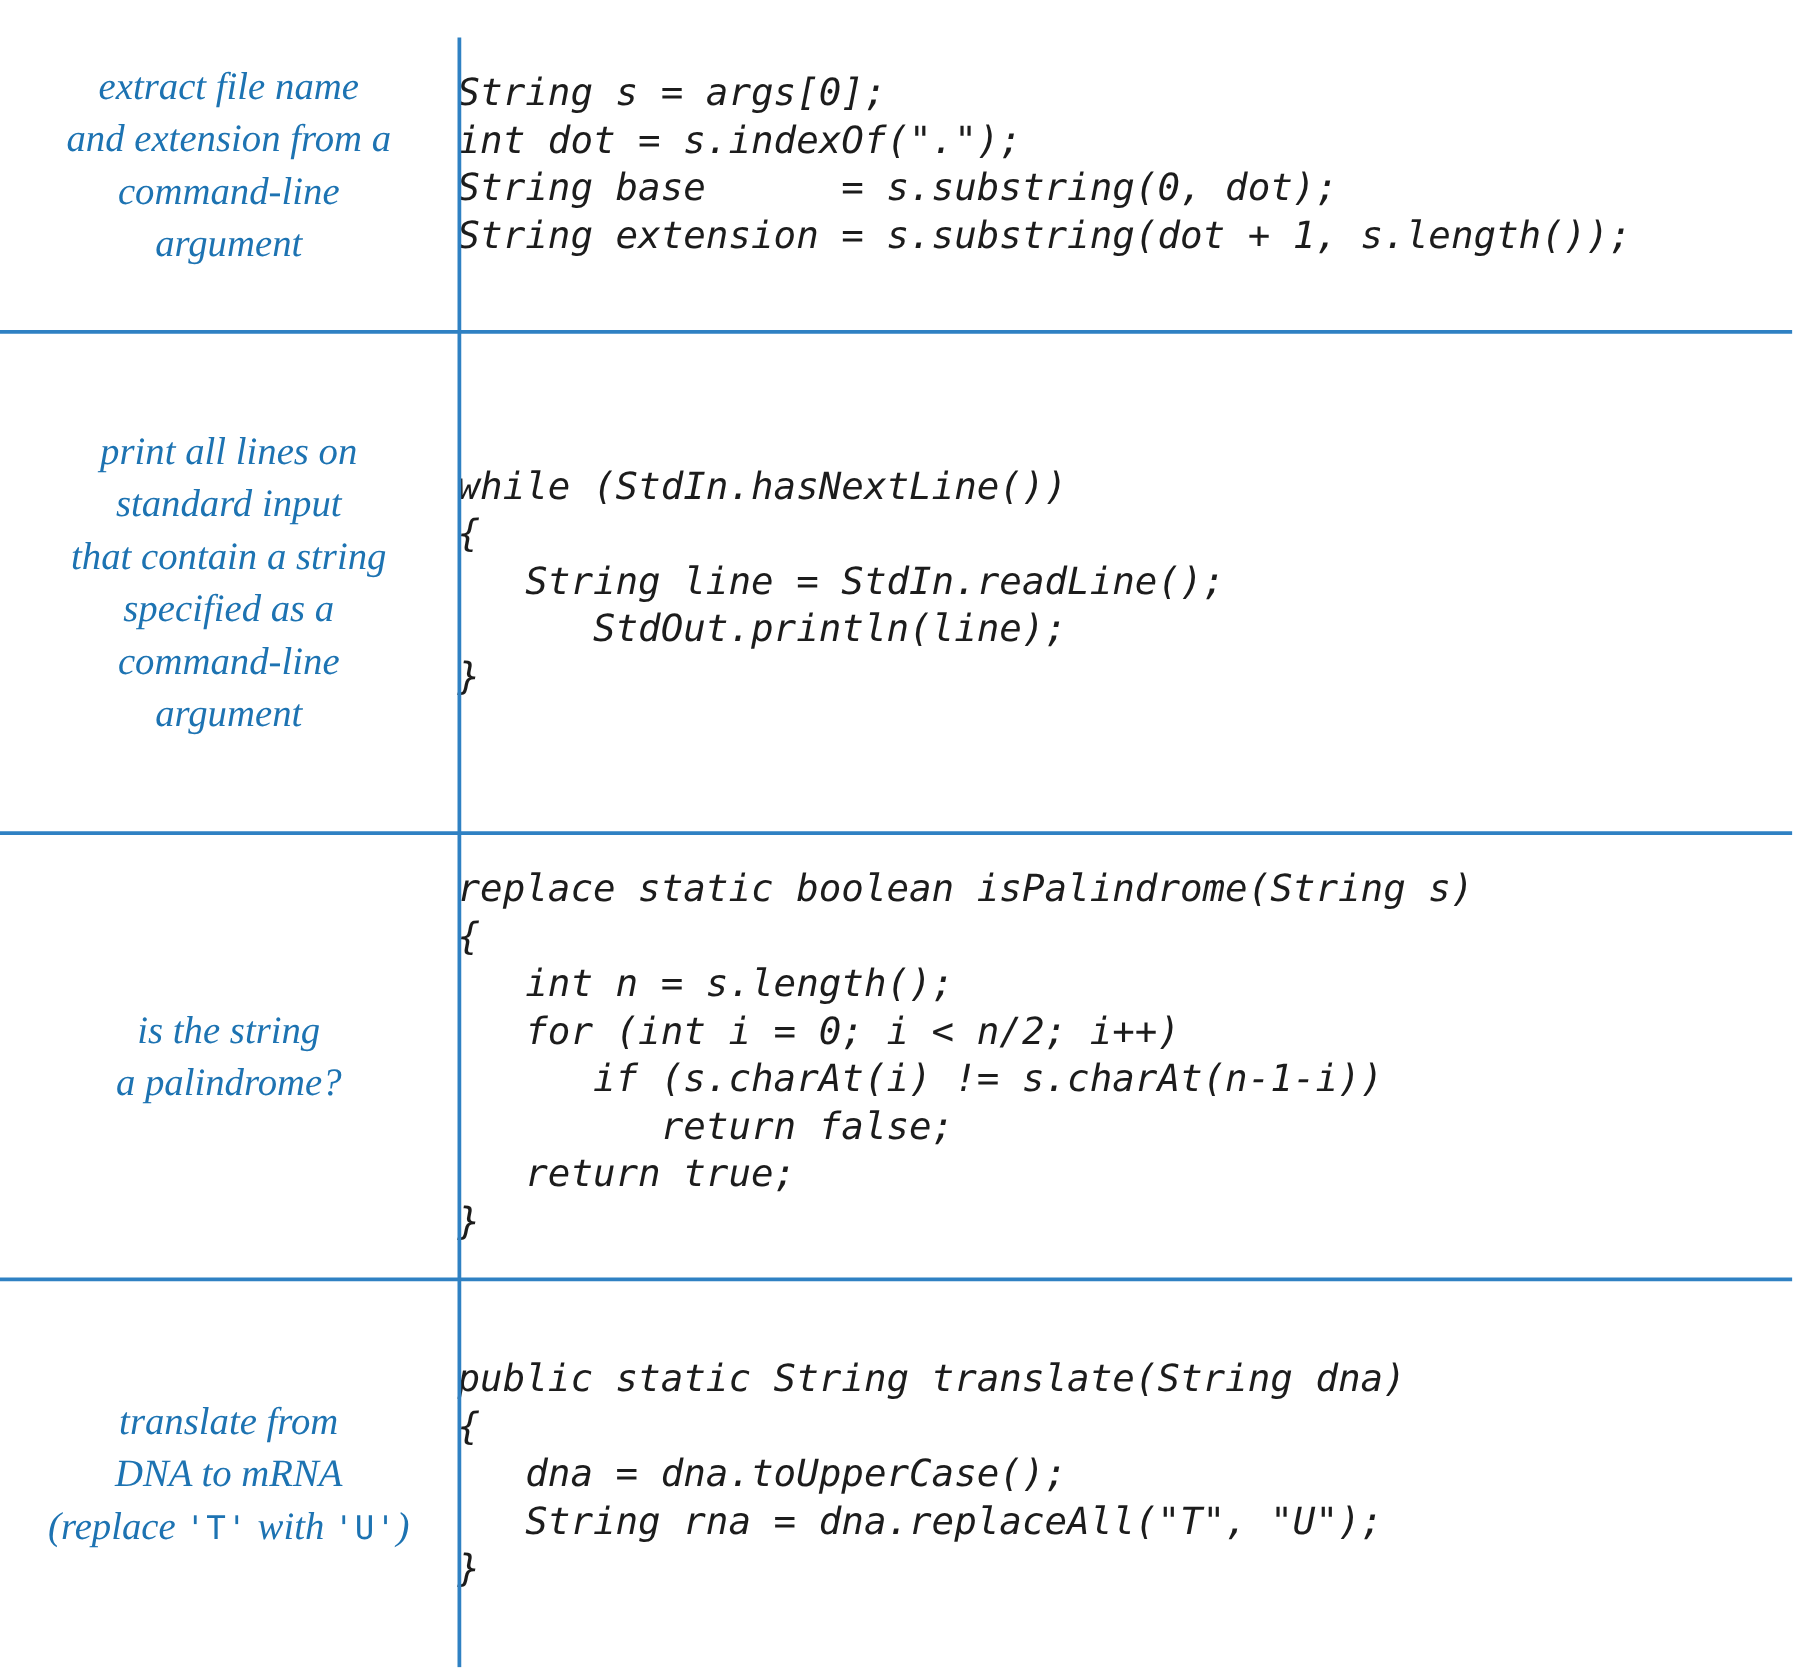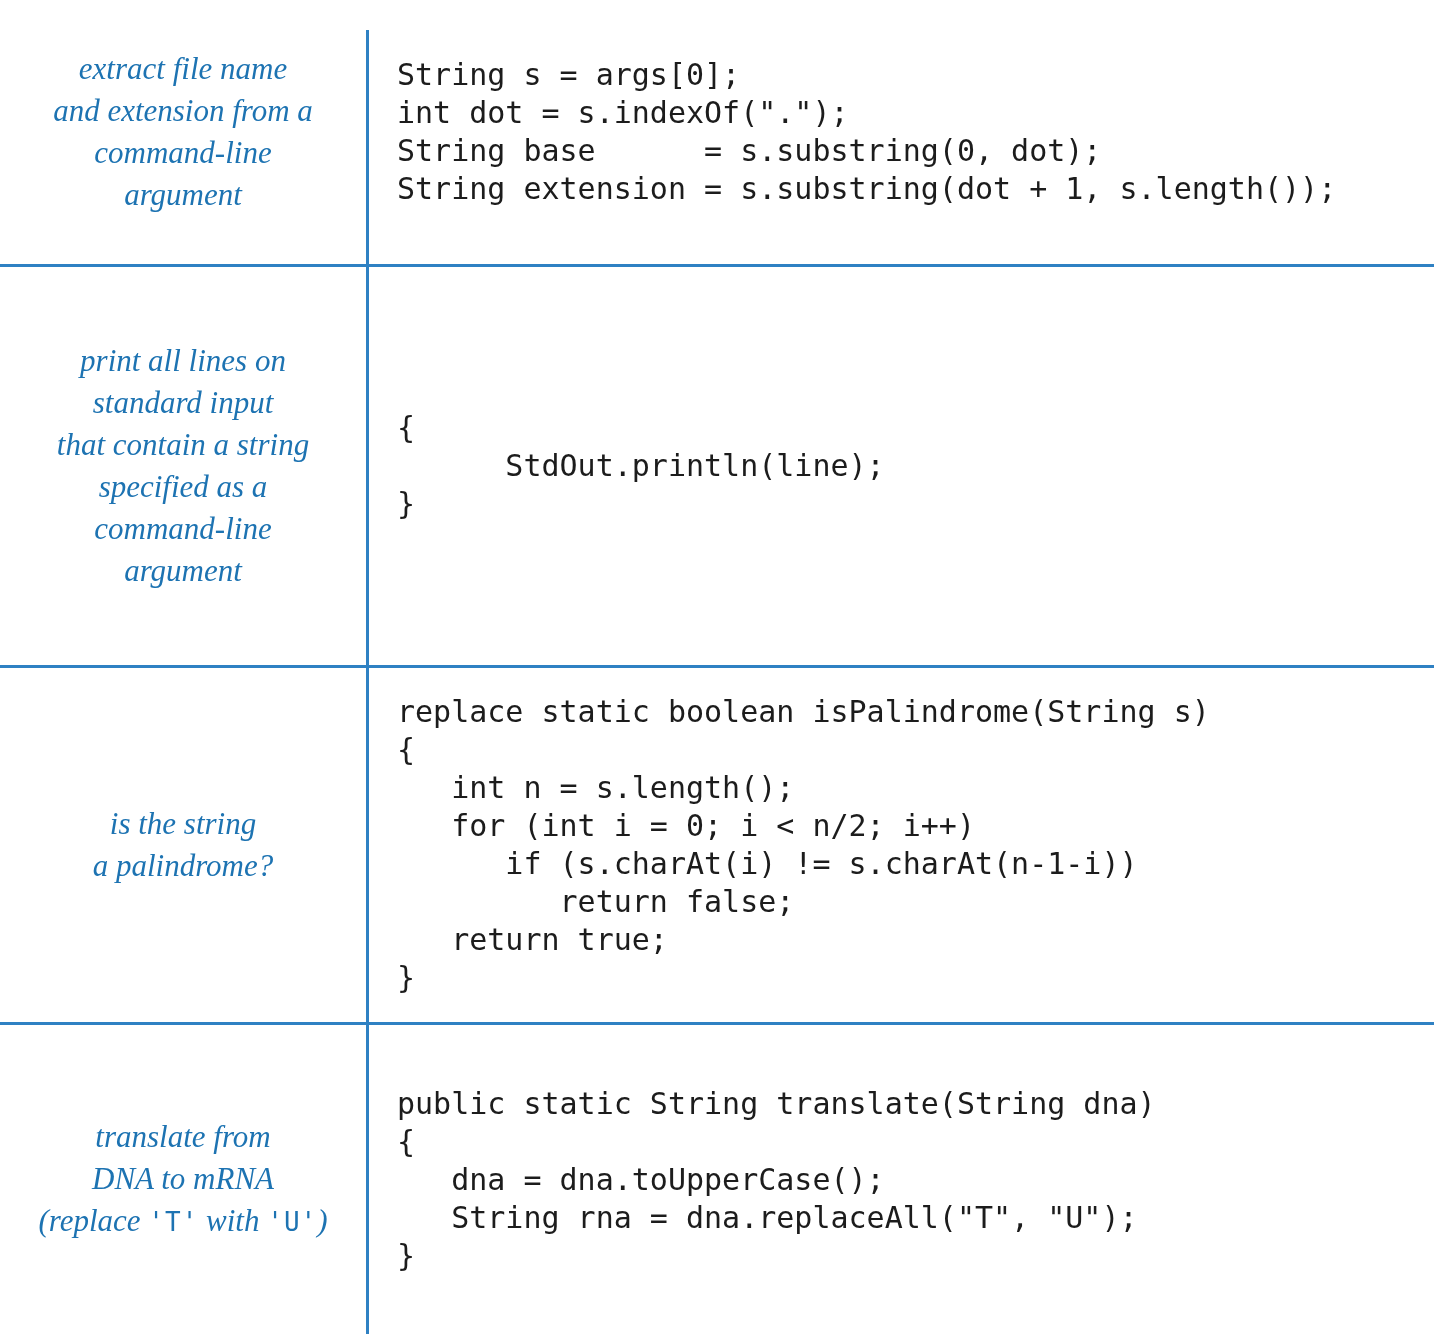--- a/index.html
+++ b/index.html
@@ -43,21 +43,21 @@
     font-family:"DejaVu Sans Mono", monospace;
     font-style:normal;
     font-size:26px;
     letter-spacing:1px;
   }
   .code-cell{
     flex:1 1 auto;
     display:flex;
     flex-direction:column;
     justify-content:center;
-    padding-left:31px;
+    font-style:italic;
   }
   .code-line{
     font-family:"DejaVu Sans Mono", monospace;
     font-size:30px;
     line-height:38px;
     color:var(--code-black);
     white-space:pre;
   }
   .v-divider{
     position:absolute;
@@ -90,21 +90,23 @@
       <div class="row">
         <div class="desc-cell">
           <div class="desc-line">print all lines on</div>
           <div class="desc-line">standard input</div>
           <div class="desc-line">that contain a string</div>
           <div class="desc-line">specified as a</div>
           <div class="desc-line">command-line</div>
           <div class="desc-line">argument</div>
         </div>
         <div class="code-cell">
+          <div class="code-line">while (StdIn.hasNextLine())</div>
           <div class="code-line">{</div>
+          <div class="code-line">   String line = StdIn.readLine();</div>
           <div class="code-line">      StdOut.println(line);</div>
           <div class="code-line">}</div>
         </div>
       </div>
       <div class="row">
         <div class="desc-cell">
           <div class="desc-line">is the string</div>
           <div class="desc-line">a palindrome?</div>
         </div>
         <div class="code-cell">

